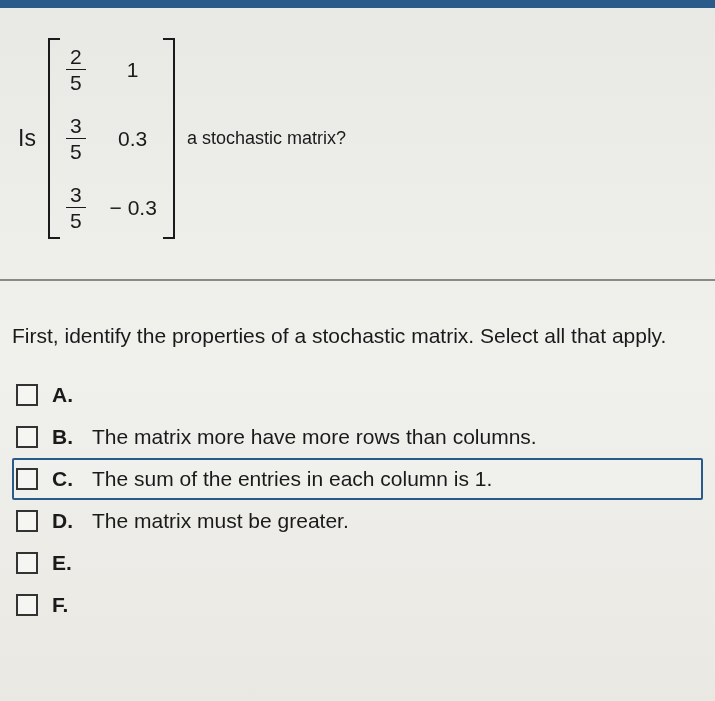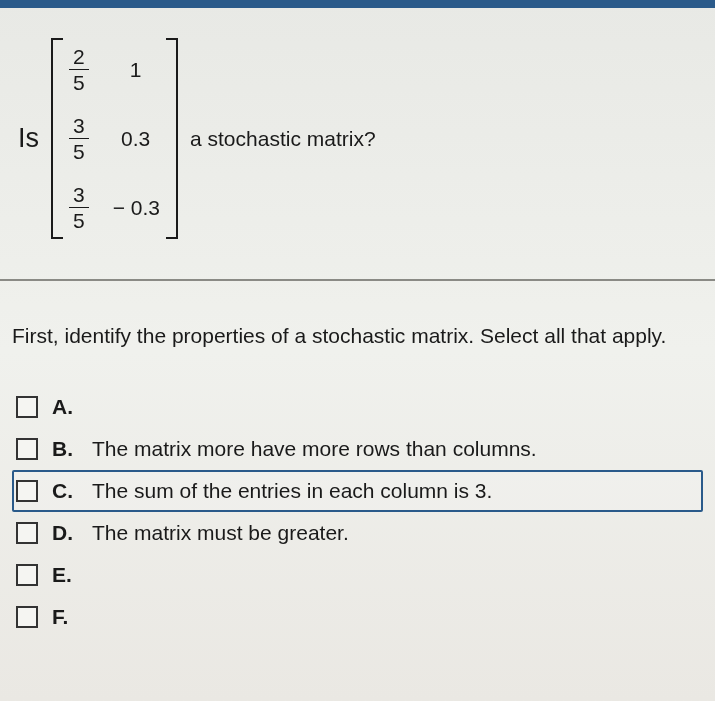--- a/index.html
+++ b/index.html
@@ -19,21 +19,21 @@
     }
     .question-area {
       padding: 30px 15px 40px 18px;
       border-bottom: 2px solid #8a8a85;
     }
     .question-row {
       display: flex;
       align-items: center;
       gap: 12px;
     }
-    .is-text { font-size: 27px; }
+    .is-text { font-size: 23px; }
     .matrix-wrap {
       display: flex;
       align-items: stretch;
     }
     .bracket {
       width: 12px;
       position: relative;
     }
     .bracket-left {
       border-left: 2px solid #1a1a1a;
@@ -82,27 +82,27 @@
     .frac .num { padding: 0 4px 2px 4px; }
     .frac .den {
       border-top: 1.5px solid #1a1a1a;
       padding: 2px 4px 0 4px;
     }
     .cell {
       min-width: 46px;
       text-align: center;
       font-size: 21px;
     }
-    .after-text { font-size: 21px; }
+    .after-text { font-size: 18px; }
     .prompt-area {
       padding: 40px 12px 20px 12px;
     }
     .prompt-text {
       font-size: 21px;
-      margin-bottom: 36px;
+      margin-bottom: 24px;
       line-height: 1.4;
     }
     .options {
       display: flex;
       flex-direction: column;
     }
     .option {
       display: flex;
       align-items: center;
       gap: 14px;
@@ -181,21 +181,21 @@
 
     <div class="option">
       <div class="checkbox"></div>
       <span class="letter">B.</span>
       <span class="opt-text">The matrix more have more rows than columns.</span>
     </div>
 
     <div class="option selected">
       <div class="checkbox"></div>
       <span class="letter">C.</span>
-      <span class="opt-text">The sum of the entries in each column is 3.</span>
+      <span class="opt-text">The sum of the entries in each column is 1.</span>
     </div>
 
     <div class="option">
       <div class="checkbox"></div>
       <span class="letter">D.</span>
       <span class="opt-text">The matrix must be greater.</span>
     </div>
 
     <div class="option">
       <div class="checkbox"></div>

